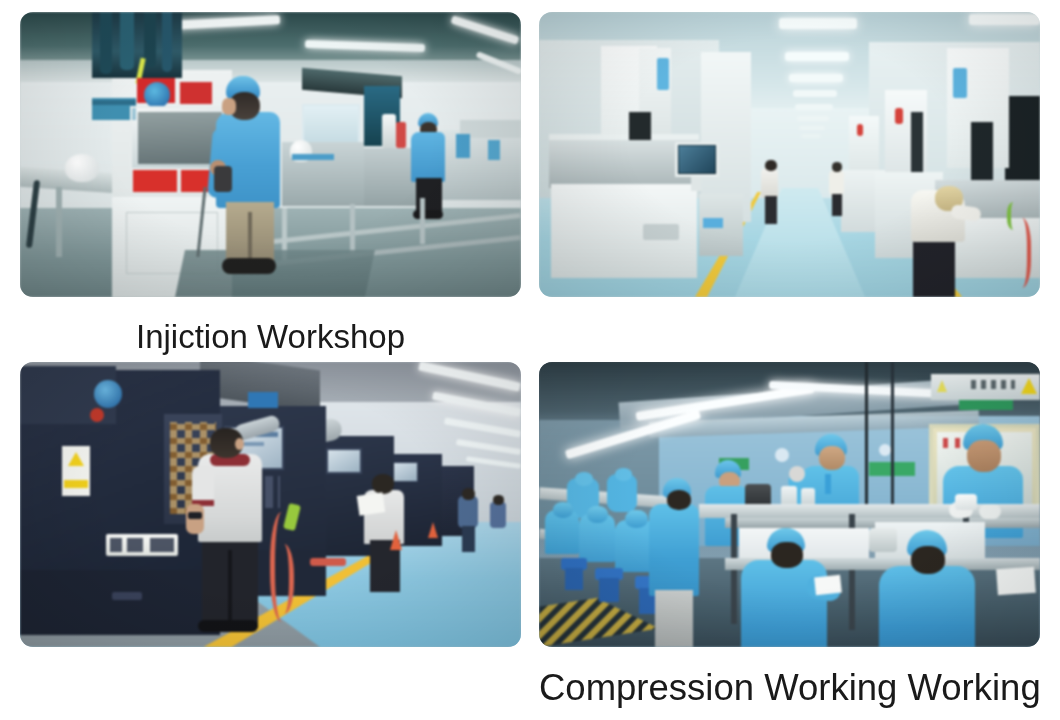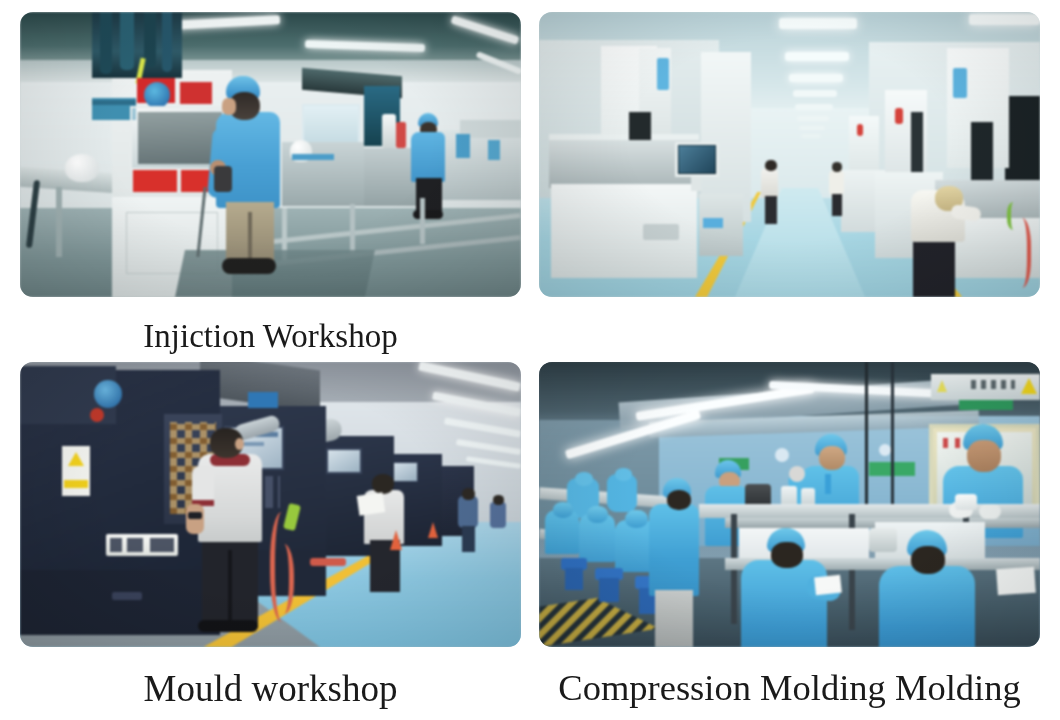--- a/index.html
+++ b/index.html
@@ -8,21 +8,21 @@
     width: 1060px; height: 720px;
     background: #ffffff;
     font-family: "Liberation Sans", sans-serif;
     overflow: hidden;
   }
   .gallery {
     width: 1060px; height: 720px;
     padding: 12px 20px 0 20px;
     display: flex; flex-direction: column;
   }
-  .grid-row { display: flex; gap: 18px; font-family: Liberation Serif, serif; }
+  .grid-row { display: flex; gap: 18px; }
   .cell { width: 501px; display: flex; flex-direction: column; }
 
   .photo {
     width: 501px; height: 285px;
     border-radius: 13px;
     overflow: hidden;
     position: relative;
     background: #9fb4bd;
   }
   .caption {
@@ -718,21 +718,20 @@
             <div class="lay p3-w1-collar"></div>
           <div class="lay p3-w1-sleeve"></div>
             <div class="lay p3-w1-redcuff"></div>
           <div class="lay p3-w1-arm"></div>
             <div class="lay p3-w1-watch"></div>
           <div class="lay p3-w1-head"></div>
             <div class="lay p3-w1-ear"></div>
         </div>
         <div class="lay vign"></div>
       </div>
-      <div class="caption cap-row2">Mould workshop</div>
     </div>
 
     <div class="cell">
       <div class="photo p4">
         <div class="blurwrap">
           <div class="lay p4-ceil"></div>
           <div class="lay p4-wallL"></div>
             <div class="lay p4-wall"></div>
           <div class="lay p4-floor"></div>
             <div class="lay p4-floorstripe"></div>
@@ -811,16 +810,16 @@
             <div class="lay p4-fs-cap"></div>
           <div class="lay p4-fs-head"></div>
             <div class="lay p4-fs-arm"></div>
           <div class="lay p4-fs-paper"></div>
           <div class="lay p4-rb-body"></div>
             <div class="lay p4-rb-cap"></div>
           <div class="lay p4-rb-head"></div>
         </div>
         <div class="lay vign"></div>
       </div>
-      <div class="caption cap-row2 cap-wide">Compression Molding Molding</div>
+      <div class="caption cap-row2 cap-wide">Compression Working Working</div>
     </div>
   </div>
 </div>
 
 </body></html>

